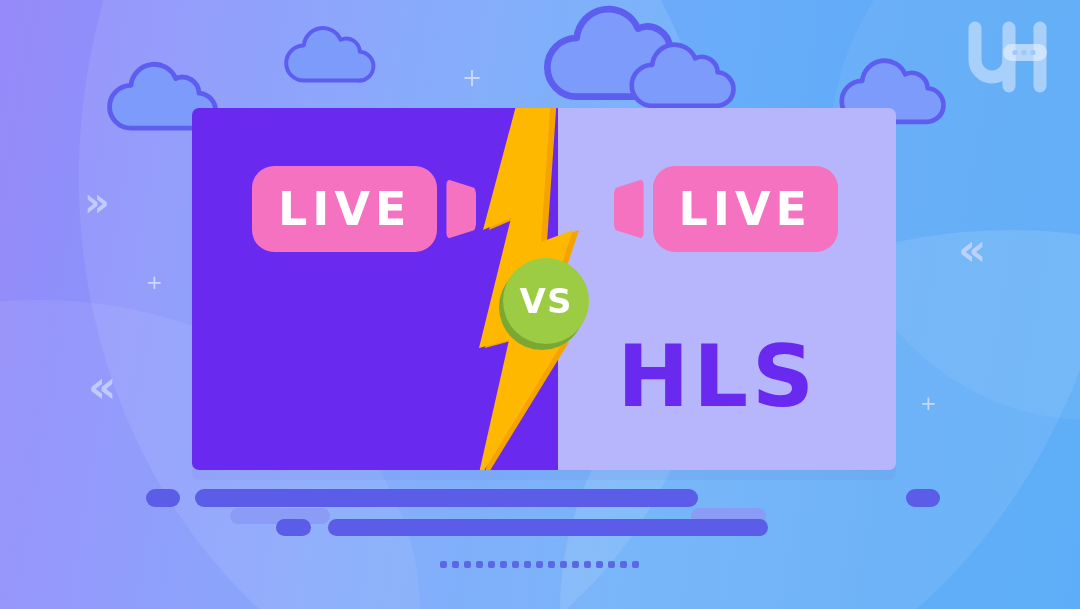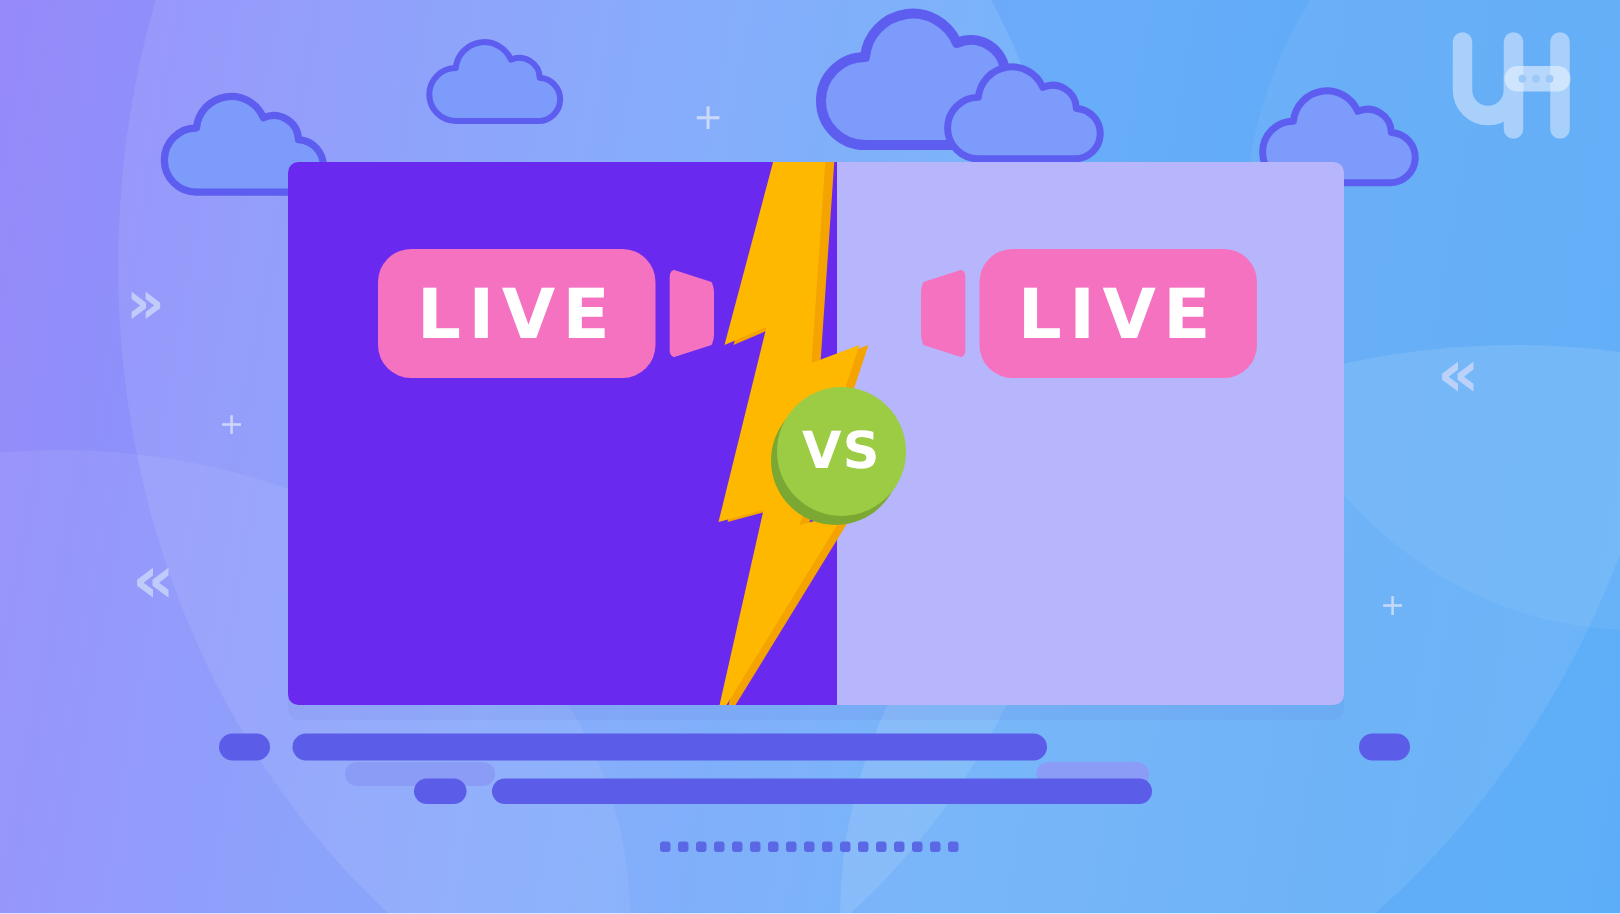--- a/index.html
+++ b/index.html
@@ -74,21 +74,21 @@
   
   .proto{
     position:absolute;font-family:"DejaVu Sans",sans-serif;
     font-weight:800;font-size:86px;letter-spacing:4px;line-height:1;
     white-space:nowrap;
   }
   #proto-left{left:38px;top:225px;color:#ffffff;}
   #proto-right{right:78px;top:225px;color:#6a29ef;}
 
   
-  #vs{position:absolute;left:322px;top:150px;width:92px;height:92px;}
+  #vs{position:absolute;left:307px;top:150px;width:92px;height:92px;}
   #vs .vs-shadow{position:absolute;left:0;top:6px;width:86px;height:86px;
     border-radius:50%;background:#7aa832;}
   #vs .vs-disc{position:absolute;left:4px;top:0;width:86px;height:86px;
     border-radius:50%;background:#9ccb44;display:flex;align-items:center;justify-content:center;}
   #vs .vs-text{color:#fff;font-weight:800;font-size:34px;letter-spacing:1px;
     font-family:"DejaVu Sans",sans-serif;}
 
   
   .bar{position:absolute;background:#5b5ce8;border-radius:9px;}
   .bar.lite{background:#8b9cf6;}
@@ -180,20 +180,21 @@
       <div class="cam-lens"></div>
     </div>
 
     <div class="live lens-left" id="live-right">
       <div class="cam-lens"></div>
       <div class="cam-body">
         <span class="cam-text">LIVE</span>
       </div>
     </div>
 
+    <div class="proto" id="proto-right">HLS</div>
 
     <div id="vs">
       <div class="vs-shadow"></div>
       <div class="vs-disc">
         <span class="vs-text">VS</span>
       </div>
     </div>
   </div>
 
   <div id="bars">

